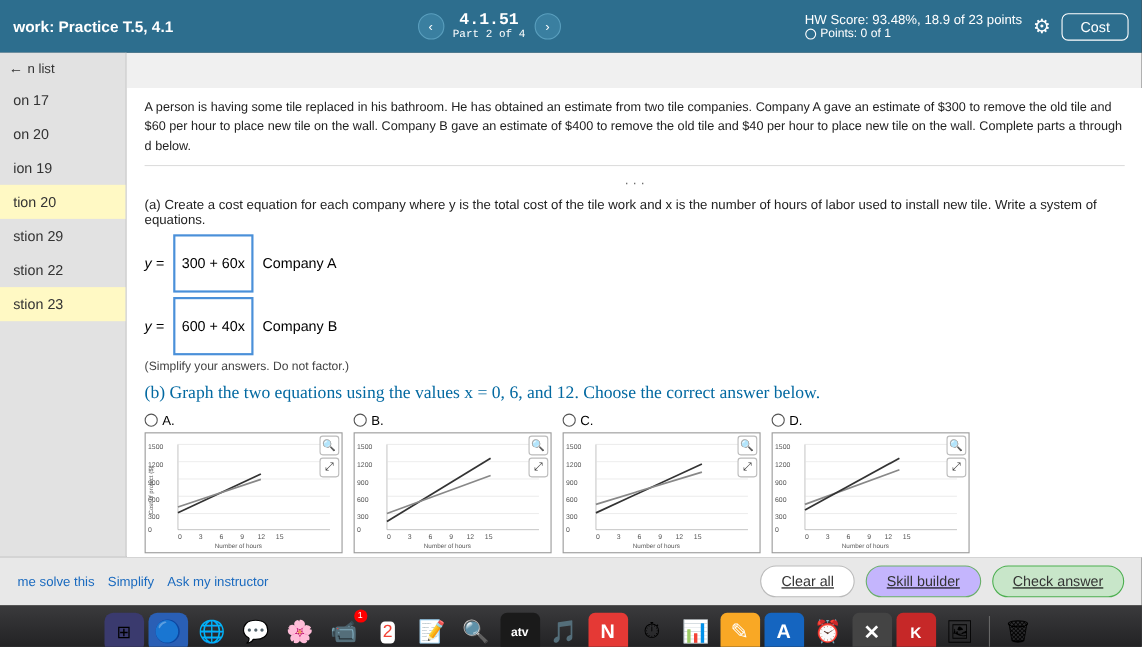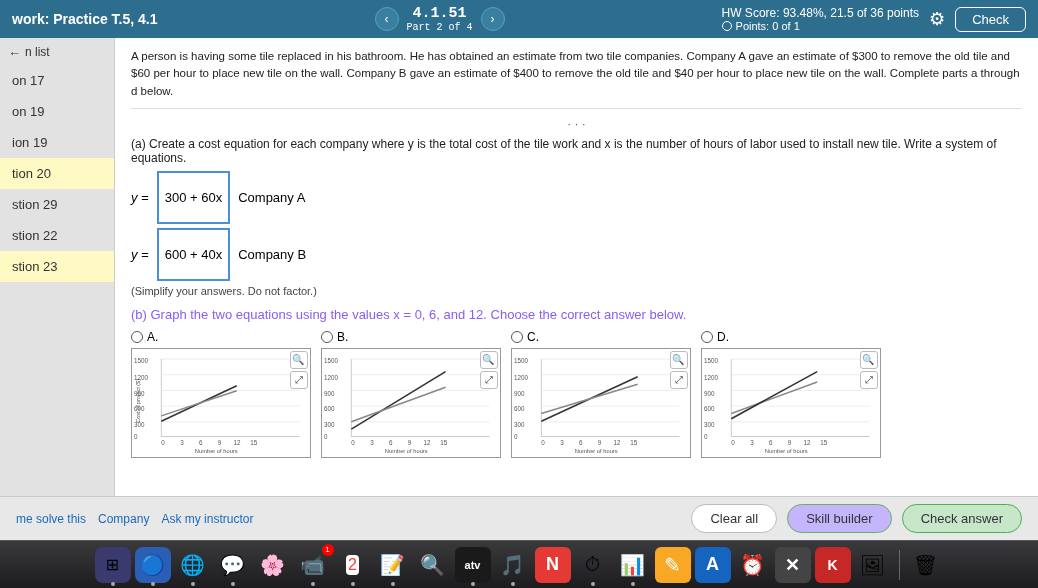--- a/index.html
+++ b/index.html
@@ -8,21 +8,21 @@
       background: #1a1a1a;
       width: 1038px;
       height: 588px;
       overflow: hidden;
       position: relative;
     }
 
     
     .top-bar {
       background: #2d6e8e;
-      height: 38px;
+      height: 48px;
       display: flex;
       align-items: center;
       justify-content: space-between;
       padding: 0 12px;
       color: white;
       font-size: 13px;
     }
     .top-bar-left { display: flex; align-items: center; gap: 8px; }
     .top-bar-center { display: flex; align-items: center; gap: 8px; }
     .top-bar-right { display: flex; align-items: center; gap: 10px; }
@@ -60,20 +60,21 @@
       color: #333;
       cursor: pointer;
     }
 
     
     .content-area {
       flex: 1;
       background: white;
       overflow-y: auto;
       padding: 10px 16px;
+      margin-top: 32px;
     }
 
     .problem-text {
       font-size: 11.5px;
       color: #222;
       line-height: 1.5;
       border-bottom: 1px solid #ddd;
       padding-bottom: 8px;
       margin-bottom: 8px;
     }
@@ -94,21 +95,21 @@
     }
     .eq-text { font-style: italic; }
     .eq-box {
       border: 2px solid #4a90d9;
       padding: 17px 6px;
       background: white;
       font-size: 13px;
     }
     .simplify-note { font-size: 11px; color: #444; margin-bottom: 10px; }
 
-    .part-b-label { font-size: 13px; color: #8b5cf6; margin-bottom: 8px; }
+    .part-b-label { font-size: 16px; color: #0369a1; margin-bottom: 8px; font-family: Liberation Serif, serif; }
 
     
     .graph-options {
       display: flex;
       gap: 10px;
     }
     .graph-option {
       display: flex;
       flex-direction: column;
       align-items: flex-start;
@@ -158,20 +159,21 @@
       display: flex;
       align-items: center;
       padding: 0 16px;
       gap: 12px;
       font-size: 13px;
     }
     .bottom-bar-right {
       margin-left: auto;
       display: flex;
       gap: 10px;
+      text-decoration: underline;
     }
     .action-btn {
       background: white;
       border: 1.5px solid #bbb;
       border-radius: 20px;
       padding: 6px 18px;
       font-size: 13px;
       cursor: pointer;
       color: #333;
     }
@@ -239,43 +241,43 @@
   <div class="top-bar-center">
     <div class="nav-btn">‹</div>
     <div style="text-align:center;font-family:Liberation Mono, monospace;">
       <div style="font-weight:700; font-size:15px;">4.1.51</div>
       <div style="font-size:10px;">Part 2 of 4</div>
     </div>
     <div class="nav-btn">›</div>
   </div>
   <div class="top-bar-right">
     <div style="text-align:right;">
-      <div style="font-size:12px;">HW Score: 93.48%, 21.5 of 36 points</div>
+      <div style="font-size:12px;">HW Score: 93.48%, 18.9 of 23 points</div>
       <div style="font-size:11px; display:flex; align-items:center; gap:4px;">
         <span style="display:inline-block; width:10px; height:10px; border-radius:50%; border:1.5px solid white;"></span>
         <span>Points: 0 of 1</span>
       </div>
     </div>
     <span style="font-size:18px; cursor:pointer;">⚙</span>
-    <button class="save-btn">Check</button>
+    <button class="save-btn">Cost</button>
   </div>
 </div>
 
 <div style="display:flex; height: 458px; background:#f0f0f0;">
 
   <div style="width:115px; background:#e2e2e2; border-right:1px solid #ccc; display:flex; flex-direction:column;">
     <div class="sidebar-header">
       <span>←</span>
       <span style="font-size:12px; margin-left:4px;">n list</span>
     </div>
     <div class="sidebar-item">
       <span>on 17</span>
     </div>
     <div class="sidebar-item">
-      <span>on 19</span>
+      <span>on 20</span>
     </div>
     <div class="sidebar-item">
       <span>ion 19</span>
     </div>
     <div class="sidebar-item active">
       <span>tion 20</span>
     </div>
     <div class="sidebar-item">
       <span>stion 29</span>
     </div>
@@ -470,21 +472,21 @@
           </div>
         </div>
       </div>
 
     </div>
   </div>
 </div>
 
 <div class="bottom-bar">
   <span style="cursor:pointer; color:#1a6abf; font-size:12px;">me solve this</span>
-  <span style="cursor:pointer; color:#1a6abf; font-size:12px;">Company</span>
+  <span style="cursor:pointer; color:#1a6abf; font-size:12px;">Simplify</span>
   <span style="cursor:pointer; color:#1a6abf; font-size:12px;">Ask my instructor</span>
   <div class="bottom-bar-right">
     <button class="action-btn">Clear all</button>
     <button class="action-btn primary">Skill builder</button>
     <button class="action-btn check">Check answer</button>
   </div>
 </div>
 
 <div class="dock">
   <div class="dock-item" style="background:#3a3a6e; font-size:16px;">

